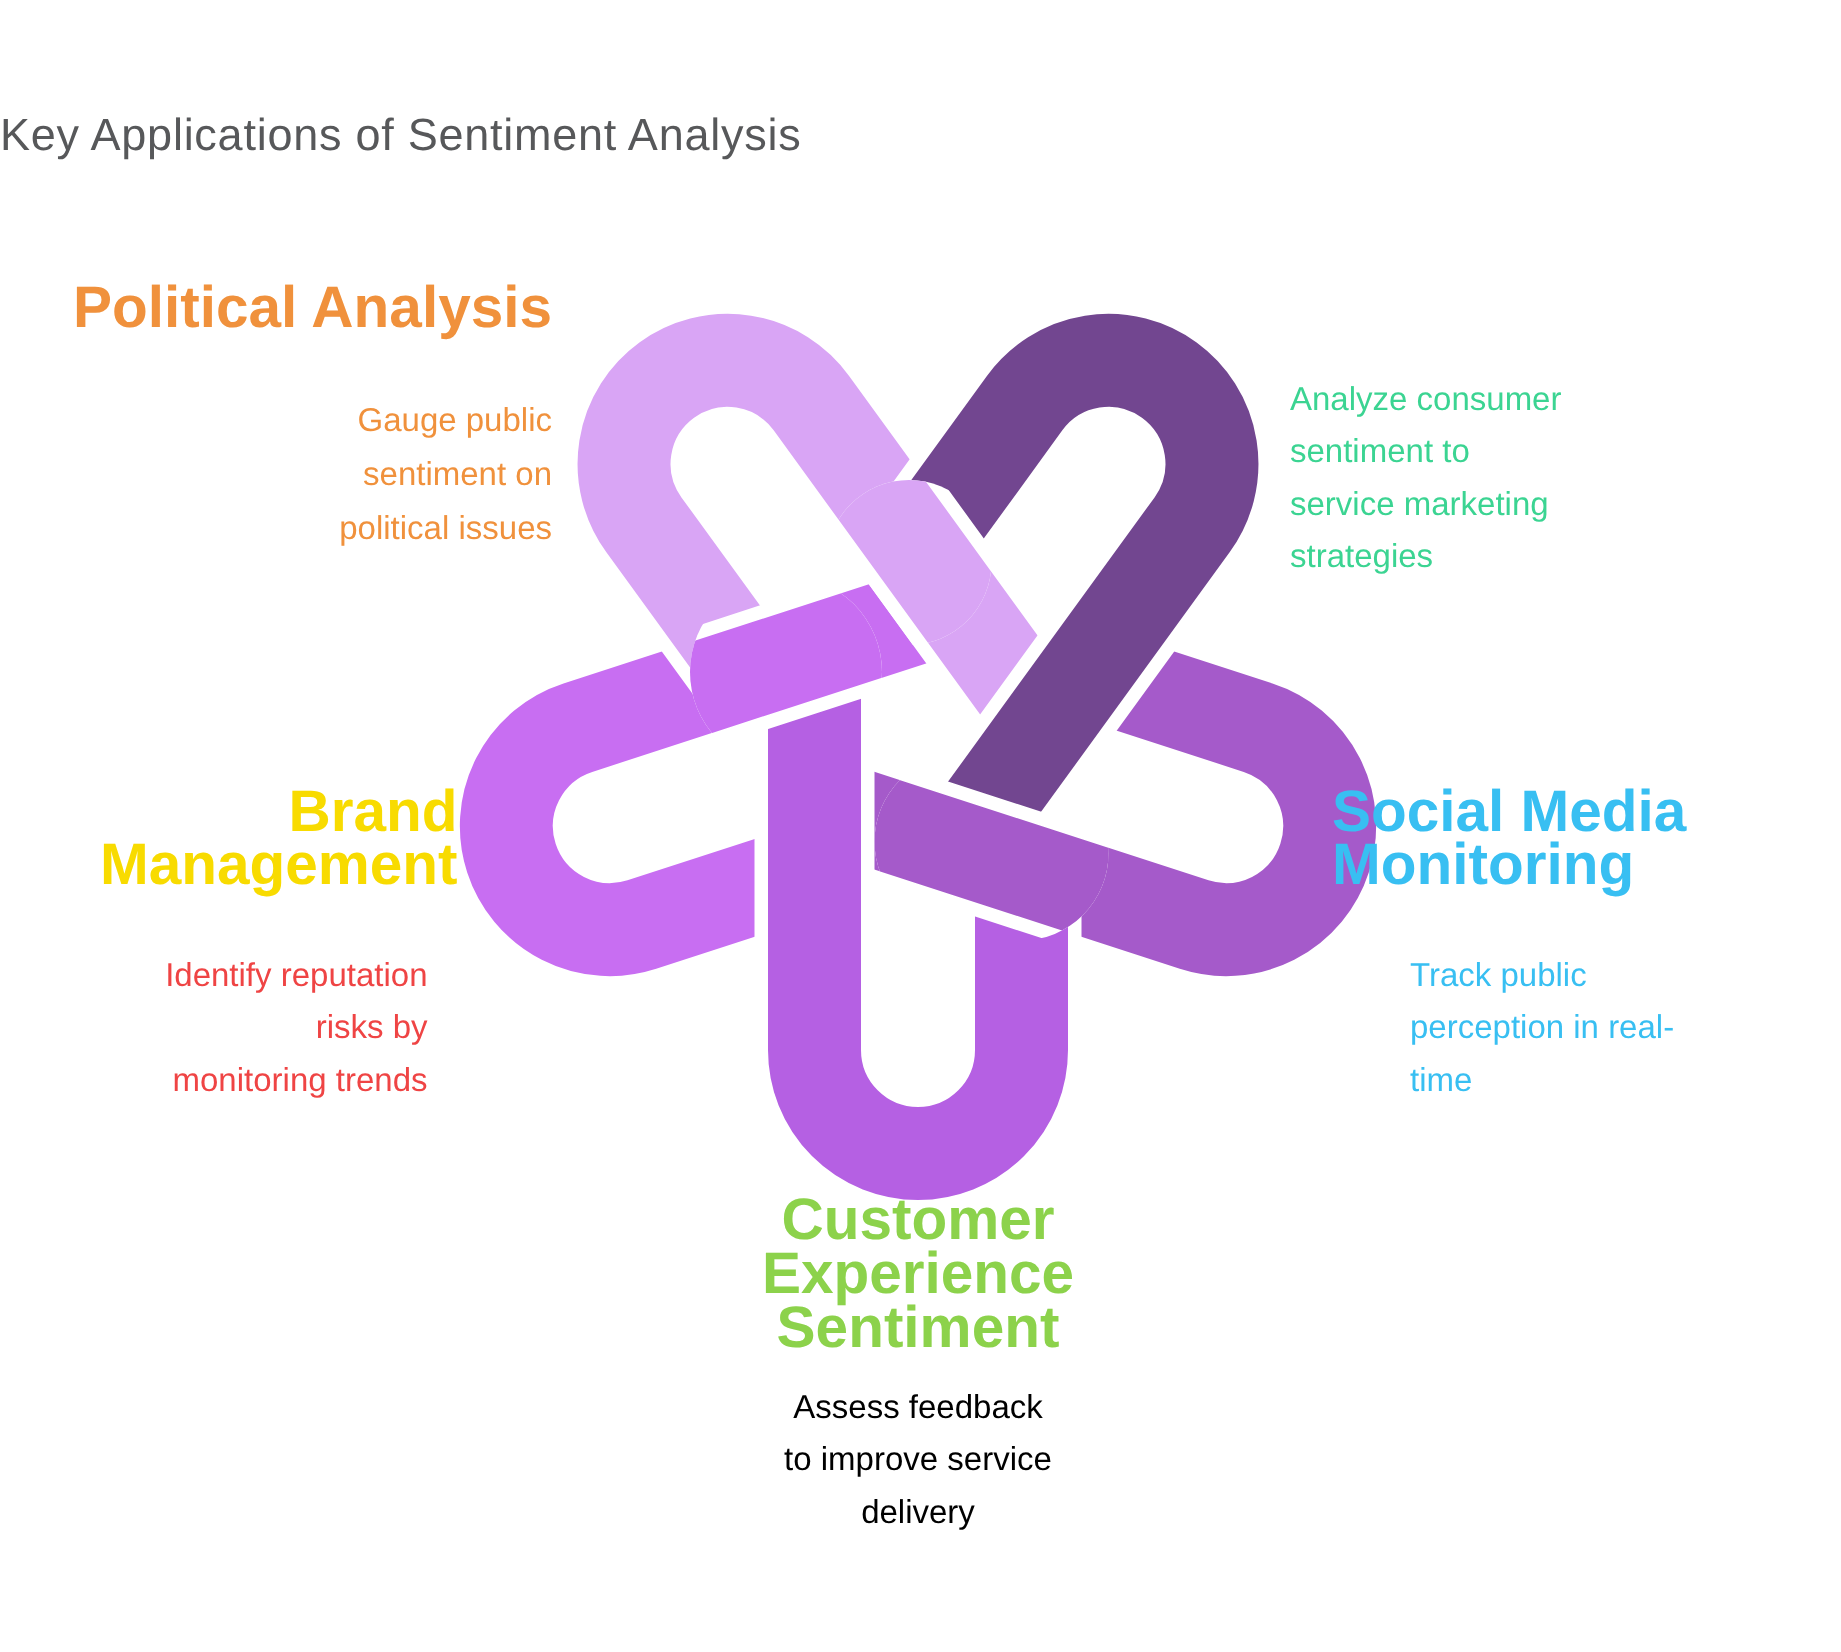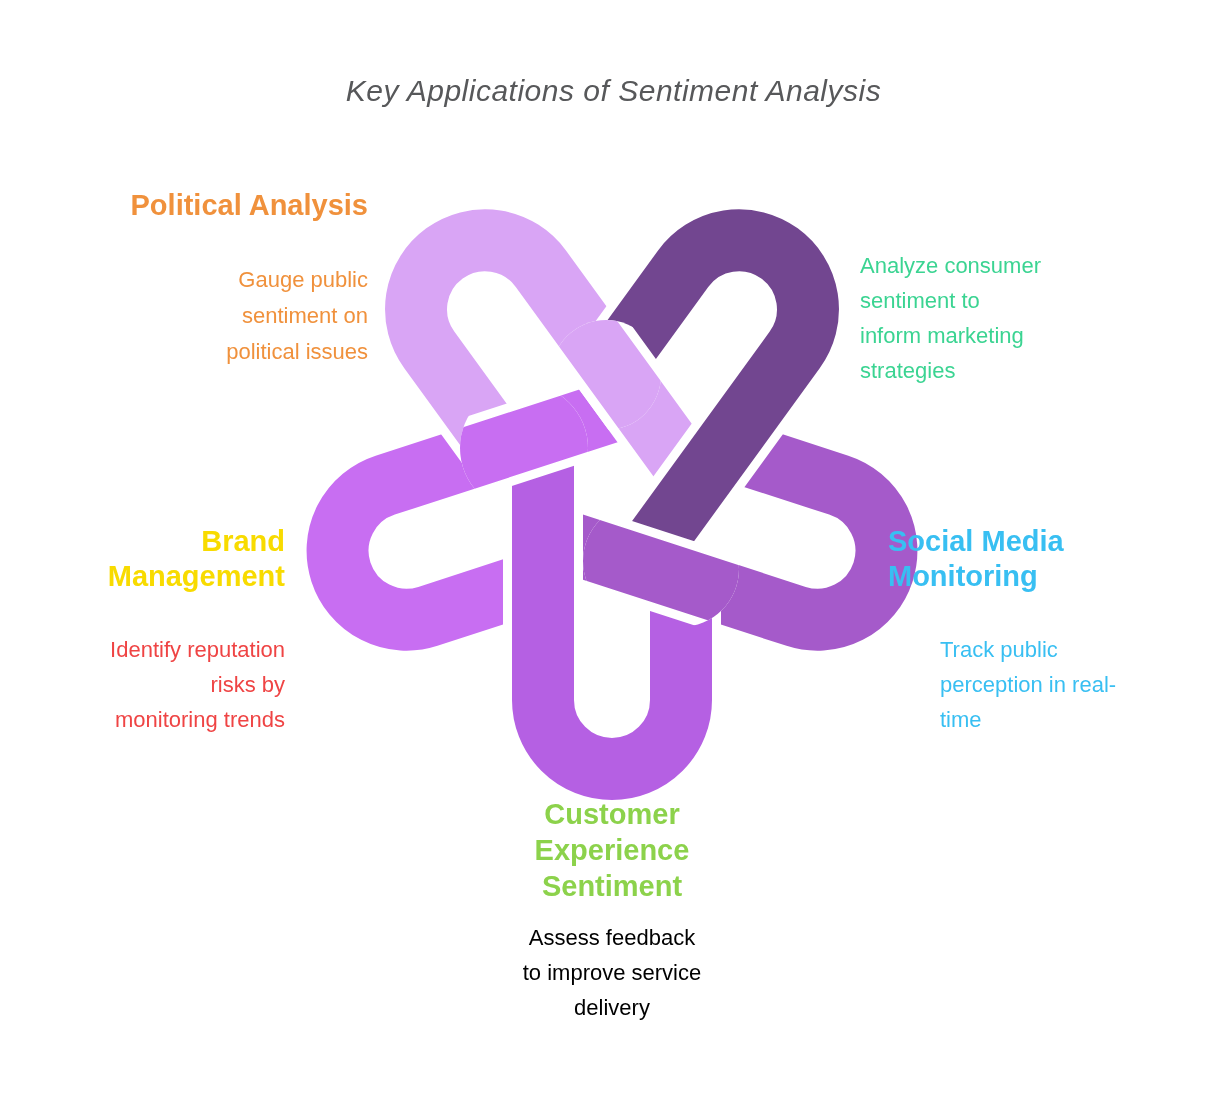--- a/index.html
+++ b/index.html
@@ -1,27 +1,27 @@
 <!DOCTYPE html>
 <html><head>
 <meta charset="utf-8">
 <style>
   html,body{margin:0;padding:0;background:#ffffff;}
   .canvas{
     position:relative;width:1227px;height:1101px;background:#ffffff;overflow:hidden;
     font-family:"Liberation Sans", sans-serif;
   }
   .title{
-    position:absolute;left:0;top:74px;width:1227px;text-align:center;
-    font-size:30px;color:#57585A;letter-spacing:0.5px;font-style:italic;
+    position:absolute;left:0;top:74px;width:1227px;
+    font-size:30px;color:#57585A;letter-spacing:0.5px;
   }
   .knot-svg{position:absolute;left:0;top:0;width:1227px;height:1101px;}
   .oline{fill:none;stroke:#ffffff;stroke-width:80;}
   .ribbon{fill:none;stroke:var(--c,#999);stroke-width:62;}
-  .sec-heading{position:absolute;font-weight:bold;font-size:29px;line-height:35px;white-space:pre-line;}
+  .sec-heading{position:absolute;font-weight:bold;font-size:39px;line-height:35px;white-space:pre-line;}
   .sec-desc{position:absolute;font-size:22px;line-height:35px;white-space:pre-line;}
   .pol-h{left:40px;width:328px;top:188px;text-align:right;}
   .pol-d{left:40px;width:328px;top:262px;text-align:right;line-height:36px;}
   .mar-h{left:860px;width:300px;top:188px;text-align:left;}
   .mar-d{left:860px;width:300px;top:248px;text-align:left;}
   .soc-h{left:888px;width:280px;top:524px;text-align:left;}
   .soc-d{left:940px;width:290px;top:632px;text-align:left;}
   .bra-h{left:0px;width:285px;top:524px;text-align:right;}
   .bra-d{left:0px;width:285px;top:632px;text-align:right;}
   .cus-h{left:412px;width:400px;top:796px;text-align:center;line-height:36px;}
@@ -69,35 +69,35 @@
 
   <div class="title" style="color: rgb(87, 88, 90);">Key Applications of Sentiment Analysis</div>
 
   <div class="sec-heading pol-h" style="color: rgb(240, 145, 60);">Political Analysis</div>
   <div class="sec-desc pol-d" style="color: rgb(240, 145, 60);">Gauge public
 sentiment on
 political issues</div>
 
   <div class="sec-desc mar-d" style="color: rgb(59, 212, 146);">Analyze consumer
 sentiment to
-inform marketing
+service marketing
 strategies</div>
 
   <div class="sec-heading soc-h" style="color: rgb(56, 191, 242);">Social Media
 Monitoring</div>
   <div class="sec-desc soc-d" style="color: rgb(56, 191, 242);">Track public
 perception in real-
 time</div>
 
   <div class="sec-heading cus-h" style="color: rgb(140, 210, 75);">Customer
 Experience
 Sentiment</div>
   <div class="sec-desc cus-d" style="color: #000000;">Assess feedback
 to improve service
 delivery</div>
 
-  <div class="sec-heading bra-h" style="color: rgb(248, 219, 0);">Brand
+  <div class="sec-heading bra-h" style="color: rgb(248, 219, 0); padding-left: 20px;">Brand
 Management</div>
   <div class="sec-desc bra-d" style="color: #ef4444;">Identify reputation
 risks by
 monitoring trends</div>
 
 </div>
 
 </body></html>

